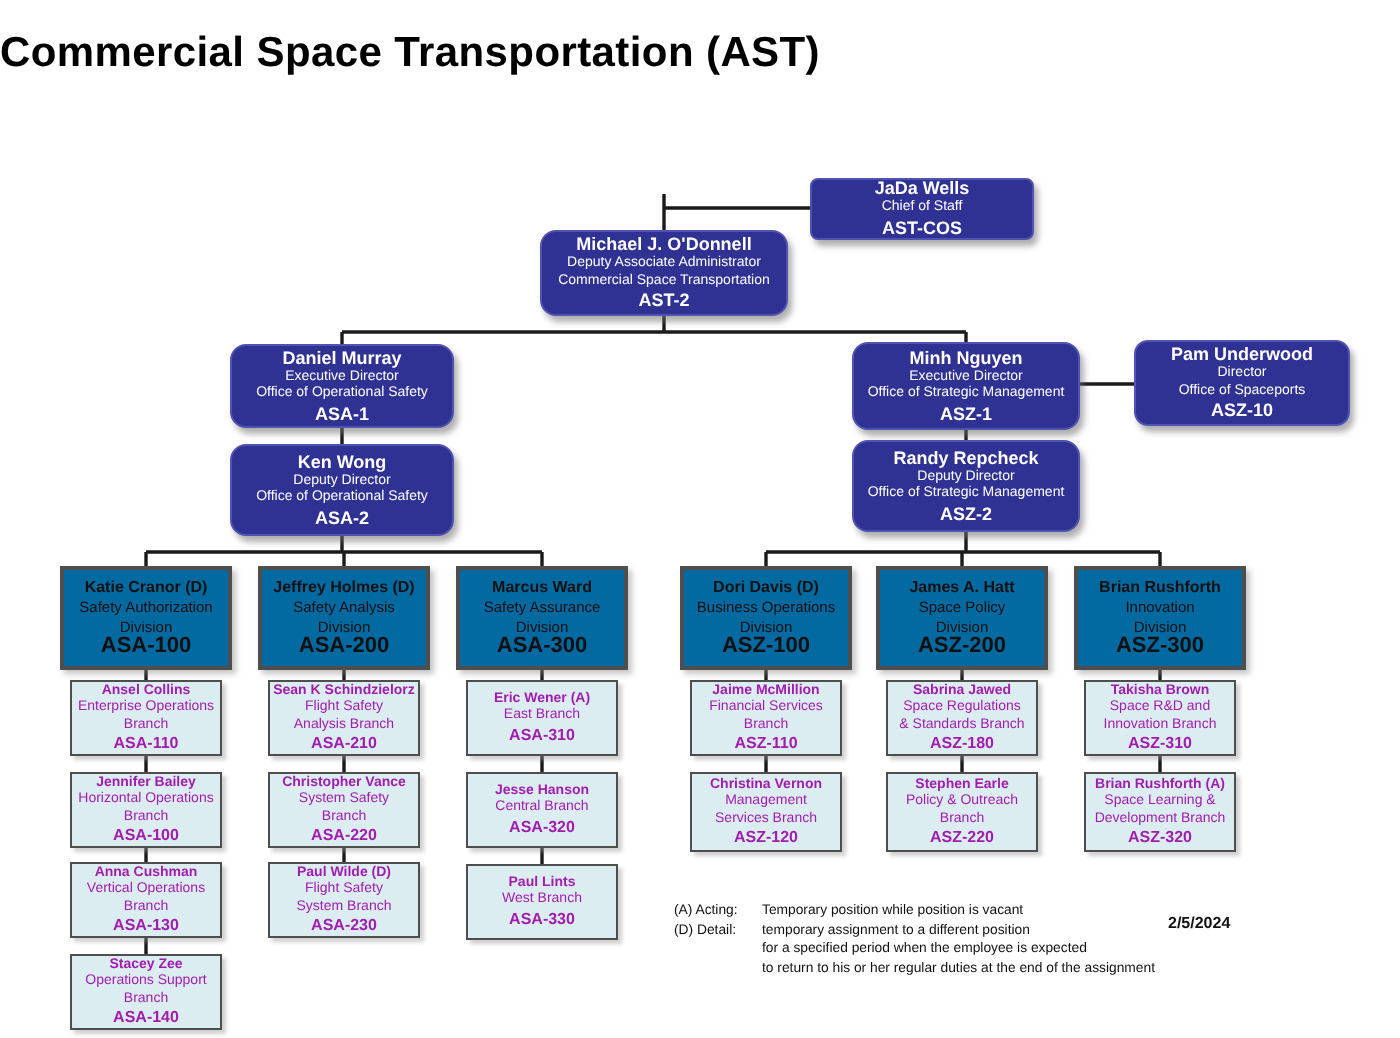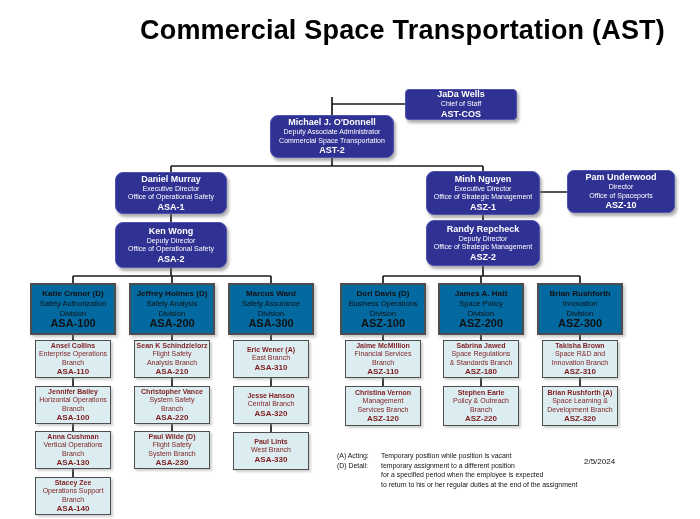--- a/index.html
+++ b/index.html
@@ -1,41 +1,41 @@
 <!DOCTYPE html>
 <html><head>
 <meta charset="utf-8">
 <style>
   html,body{margin:0;padding:0;background:#fff;}
   .canvas{position:relative;width:700px;height:519px;background:#ffffff;overflow:hidden;
           font-family:"Liberation Sans",sans-serif;color:#000;}
-  .title{position:absolute;top:15px;left:0;width:665px;text-align:right;
-         font-size:27px;font-weight:bold;letter-spacing:.2px;}
+  .title{position:absolute;top:15px;left:0;width:665px;text-align:left;
+         font-size:21px;font-weight:bold;letter-spacing:.2px;}
   svg.wires{position:absolute;left:0;top:0;width:700px;height:519px;}
   .bx{position:absolute;display:flex;flex-direction:column;justify-content:center;
       align-items:center;text-align:center;box-sizing:border-box;}
   .blue{background:#2F3193;color:#fff;border:1px solid #5053b0;border-radius:8px;
         box-shadow:2px 3px 3px rgba(110,110,110,.55);}
   .blue .n{font-weight:bold;font-size:9px;line-height:11px;white-space:nowrap;}
   .blue .r{font-size:7px;line-height:8.5px;white-space:nowrap;}
   .blue .c{font-weight:bold;font-size:9px;line-height:11px;}
   .dv{background:#0369a1;border:2px solid #4e4e4e;color:#111;
       box-shadow:2px 2px 3px rgba(140,140,140,.5);}
   .dv .n{font-weight:bold;font-size:8px;line-height:10.5px;white-space:nowrap;}
   .dv .r{font-size:7.5px;line-height:9.5px;white-space:nowrap;}
   .dv .c{font-weight:bold;font-size:11px;line-height:11px;}
-  .br{background:#DCEDF2;border:1.5px solid #4e4e4e;color:#7f1d1d;
+  .br{background:#DCEDF2;border:1.5px solid #4e4e4e;color:#a21caf;
       box-shadow:2px 2px 2px rgba(150,150,150,.45);}
   .br .n{font-weight:bold;font-size:7px;line-height:9px;white-space:nowrap;}
   .br .r{font-size:7px;line-height:8.5px;white-space:nowrap;}
   .br .c{font-weight:bold;font-size:8px;line-height:10px;}
   .legend{position:absolute;left:337px;top:451px;display:grid;
           grid-template-columns:42px auto;column-gap:2px;
           font-size:6.9px;line-height:9.6px;color:#111;}
-  .date{position:absolute;left:584px;top:457px;font-size:8px;color:#111;}
+  .date{position:absolute;left:584px;top:457px;font-size:8px;color:#111;font-weight:bold;}
 </style>
 </head>
 <body>
 
 <div class="canvas">
 
   <div class="title">Commercial Space Transportation (AST)</div>
 
   <svg class="wires" viewBox="0 0 700 519">
     <path fill="none" stroke="#1b1b1b" stroke-width="1.7" d="

